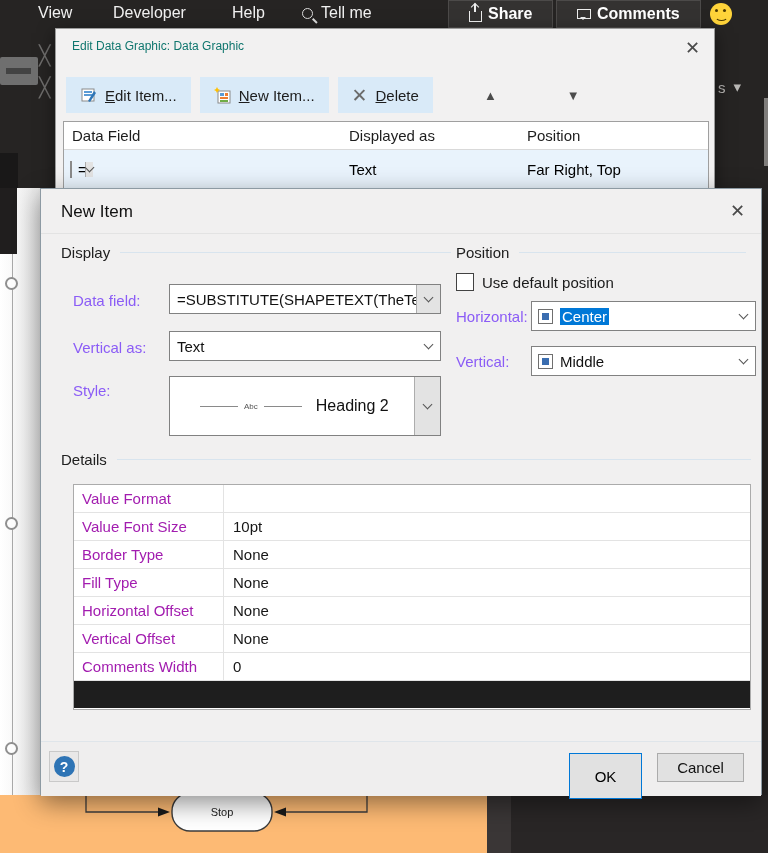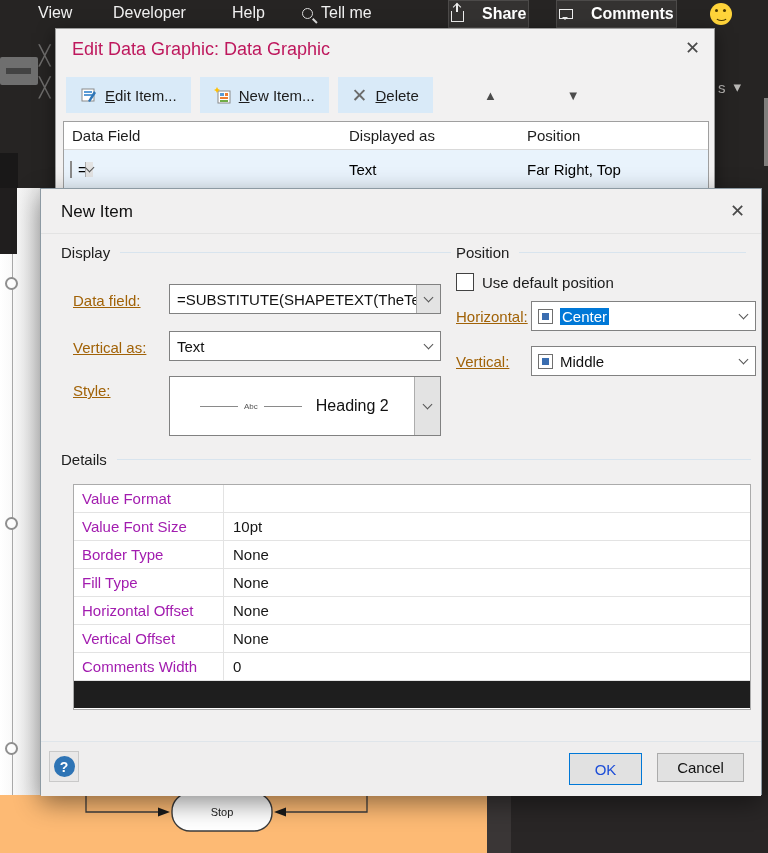--- a/index.html
+++ b/index.html
@@ -7,21 +7,21 @@
   body { font-family:"Liberation Sans", sans-serif; }
   .screen { position:relative; width:768px; height:853px; background:#262423; overflow:hidden; }
 
   
   .menubar { position:absolute; left:0; top:0; width:768px; height:28px; color:#f1f1f1; font-size:16px; }
   .menu-item { position:absolute; top:4px; cursor:default; }
   .mi-view { left:38px; } .mi-developer { left:113px; } .mi-help { left:232px; }
   .tellme { position:absolute; left:302px; top:4px; display:flex; align-items:center; gap:8px; }
   .search-glyph { width:11px; height:11px; border:1.5px solid #ddd; border-radius:50%; position:relative; display:inline-block; }
   .search-glyph::after { content:""; position:absolute; width:6px; height:1.5px; background:#ddd; transform:rotate(45deg); left:9px; top:11px; }
-  .topbtn { position:absolute; top:0; height:28px; display:flex; align-items:center; gap:18px; padding:0 2px;
+  .topbtn { position:absolute; top:0; height:28px; display:flex; align-items:center; gap:6px; padding:0 20px;
             background:#343231; border:1px solid #4c4a49; font-weight:bold; color:#fff; font-size:16px; }
   .btn-share { left:448px; } .btn-comments { left:556px; }
   .share-glyph { width:13px; height:11px; border:1.5px solid #eee; border-top:none; position:relative; display:inline-block; margin-top:4px; }
   .share-glyph::after { content:""; position:absolute; left:4px; top:-7px; width:1.5px; height:8px; background:#eee; }
   .share-glyph::before { content:""; position:absolute; left:2px; top:-7px; width:5px; height:5px; border-left:1.5px solid #eee; border-top:1.5px solid #eee; transform:rotate(45deg); }
   .comment-glyph { width:14px; height:10px; border:1.5px solid #eee; position:relative; display:inline-block; }
   .comment-glyph::after { content:""; position:absolute; left:2px; bottom:-5px; border:3px solid transparent; border-top-color:#eee; }
   .smiley { position:absolute; left:710px; top:3px; width:22px; height:22px; border-radius:50%; background:#ffd43a; }
   .smiley::before { content:""; position:absolute; left:5px; top:6px; width:3px; height:3px; border-radius:50%; background:#4d3a00; box-shadow:8px 0 0 #4d3a00; }
   .smiley::after { content:""; position:absolute; left:5px; top:9px; width:11px; height:7px; border:1.5px solid transparent; border-bottom-color:#4d3a00; border-radius:50%; }
@@ -53,21 +53,21 @@
   .combo { position:absolute; background:#fff; border:1px solid #818181; display:flex; align-items:center; font-size:15px; color:#111; }
   .combo-text { flex:1; padding:0 7px; white-space:nowrap; overflow:hidden; }
   .combo-btn { width:24px; align-self:stretch; display:flex; align-items:center; justify-content:center; }
   .combo-btn.gray { background:#e3e3e3; border-left:1px solid #adadad; }
   .mnemonic { display:inline-block; }
   .mnemonic::first-letter { text-decoration:underline; }
 
   
   .edit-dlg { position:absolute; left:55px; top:28px; width:660px; height:162px; background:#f2f1f1;
               border:1px solid #9b9b9b; box-shadow:0 5px 16px rgba(0,0,0,.5); z-index:2; overflow:hidden; }
-  .edit-title { position:absolute; left:16px; top:10px; color:#be185d; font-size:18px; }
+  .edit-title { position:absolute; left:16px; top:10px; color:#0f766e; font-size:12px; }
   .edit-close { position:absolute; right:14px; top:8px; }
   .toolbar { position:absolute; left:10px; top:48px; display:flex; align-items:center; }
   .tb-btn { height:36px; background:#d9eaf8; display:flex; align-items:center; gap:8px; padding:0 14px; font-size:15px; color:#1d1d1d; margin-right:9px; }
   .tb-ico { width:17px; height:17px; display:inline-block; }
   .del-x { color:#6b6b6b; font-size:19px; font-weight:300; }
   .arrow-btn { color:#4c4c4c; font-size:13px; padding:0 14px; }
   .up-btn { margin-left:28px; } .down-btn { margin-left:42px; }
   .edit-table { position:absolute; left:7px; top:92px; width:646px; border:1px solid #9f9f9f; background:#fff; font-size:15px; }
   .et-header { display:flex; height:28px; align-items:center; border-bottom:1px solid #d9d9d9; color:#1d1d1d; }
   .et-row { display:flex; height:38px; align-items:center; background:#e9f3fc; }
@@ -79,40 +79,40 @@
   .new-dlg { position:absolute; left:40px; top:188px; width:722px; height:607px; background:#f1f0f0;
              border:1px solid #8d9aa3; box-shadow:0 8px 24px rgba(0,0,0,.45); z-index:3; font-size:15px; color:#1a1a1a; }
   .nd-title { position:absolute; left:20px; top:13px; font-size:17px; color:#111; }
   .nd-close { position:absolute; right:16px; top:11px; }
   .nd-divider { position:absolute; left:0; top:44px; width:100%; height:1px; background:#e3e3e3; }
   .group-head { position:absolute; display:flex; align-items:center; gap:10px; color:#202020; }
   .group-rule { flex:1; height:1px; background:#d8e4ee; }
   .gh-display { left:20px; top:55px; width:390px; }
   .gh-position { left:415px; top:55px; width:290px; }
   .gh-details { left:20px; top:262px; width:690px; }
-  .fld-label { position:absolute; color:#a16207;text-decoration:underline; }
+  .fld-label { position:absolute; color:#8b5cf6; }
   .style-preview { display:flex; align-items:center; gap:6px; padding-left:30px; flex:1; }
   .sp-line { width:38px; height:1px; background:#8a8a8a; }
   .sp-abc { font-size:8px; color:#555; }
   .sp-name { margin-left:8px; font-size:16px; }
   .checkbox { position:absolute; left:415px; top:84px; width:18px; height:18px; border:1px solid #424242; background:#fff; }
   .cb-label { position:absolute; left:441px; top:85px; }
   .align-ico { width:15px; height:15px; border:1px solid #6f6f6f; background:#fff; display:inline-flex; align-items:center; justify-content:center; margin-left:6px; flex:none; }
   .align-ico::before { content:""; width:7px; height:7px; background:#3a6db0; outline:1px solid #fff; outline-offset:-0px; }
   .sel-text { background:#0078d7; color:#fff; padding:0 2px; }
   .details-table { position:absolute; left:32px; top:295px; width:678px; height:226px; background:#fff; border:1px solid #ababab; }
   .dt-row { display:flex; height:28px; align-items:center; border-bottom:1px solid #e3e3e3; }
   .dt-prop { width:150px; padding-left:8px; color:#a21caf; border-right:1px solid #e3e3e3; height:100%; display:flex; align-items:center; }
   .dt-val { flex:1; padding-left:9px; color:#161616; }
   .dt-blackbar { height:27px; background:#1e1e1e; }
   .nd-footer-line { position:absolute; left:0; top:552px; width:100%; height:1px; background:#dfe5ea; }
   .nd-footer { position:absolute; left:0; top:553px; width:100%; height:54px; background:#efeeee; }
   .help-btn { position:absolute; left:8px; top:9px; width:30px; height:31px; background:#e9e8e8; border:1px solid #c9c9c9; display:flex; align-items:center; justify-content:center; }
   .help-circle { width:21px; height:21px; border-radius:50%; background:#2e74b5; color:#fff; font-weight:bold; font-size:14px; display:flex; align-items:center; justify-content:center; }
-  .ok-btn { position:absolute; left:528px; top:11px; width:73px; height:32px; background:#e1e1e1; border:1.5px solid #0078d7; font-size:15px; color:#1d4ed8; display:flex; align-items:center; justify-content:center; }
+  .ok-btn { position:absolute; left:528px; top:11px; width:73px; height:46px; background:#e1e1e1; border:1.5px solid #0078d7; font-size:15px; color:#000000; display:flex; align-items:center; justify-content:center; }
   .cancel-btn { position:absolute; left:616px; top:11px; width:87px; height:29px; background:#e1e1e1; border:1px solid #ababab; font-size:15px; color:#111; display:flex; align-items:center; justify-content:center; }
 </style>
 </head>
 <body>
 
 <div class="screen">
 
   <div class="menubar">
     <span class="menu-item mi-view">View</span>
     <span class="menu-item mi-developer">Developer</span>

